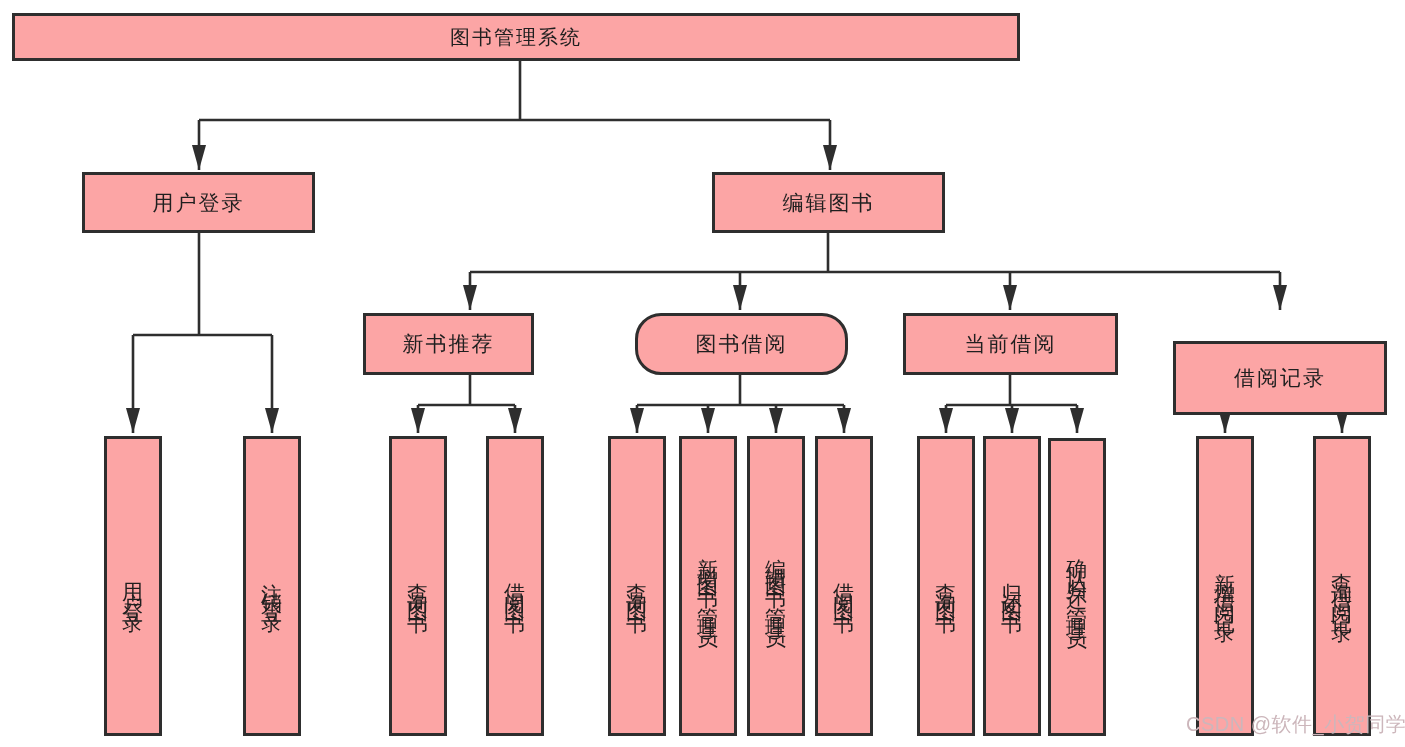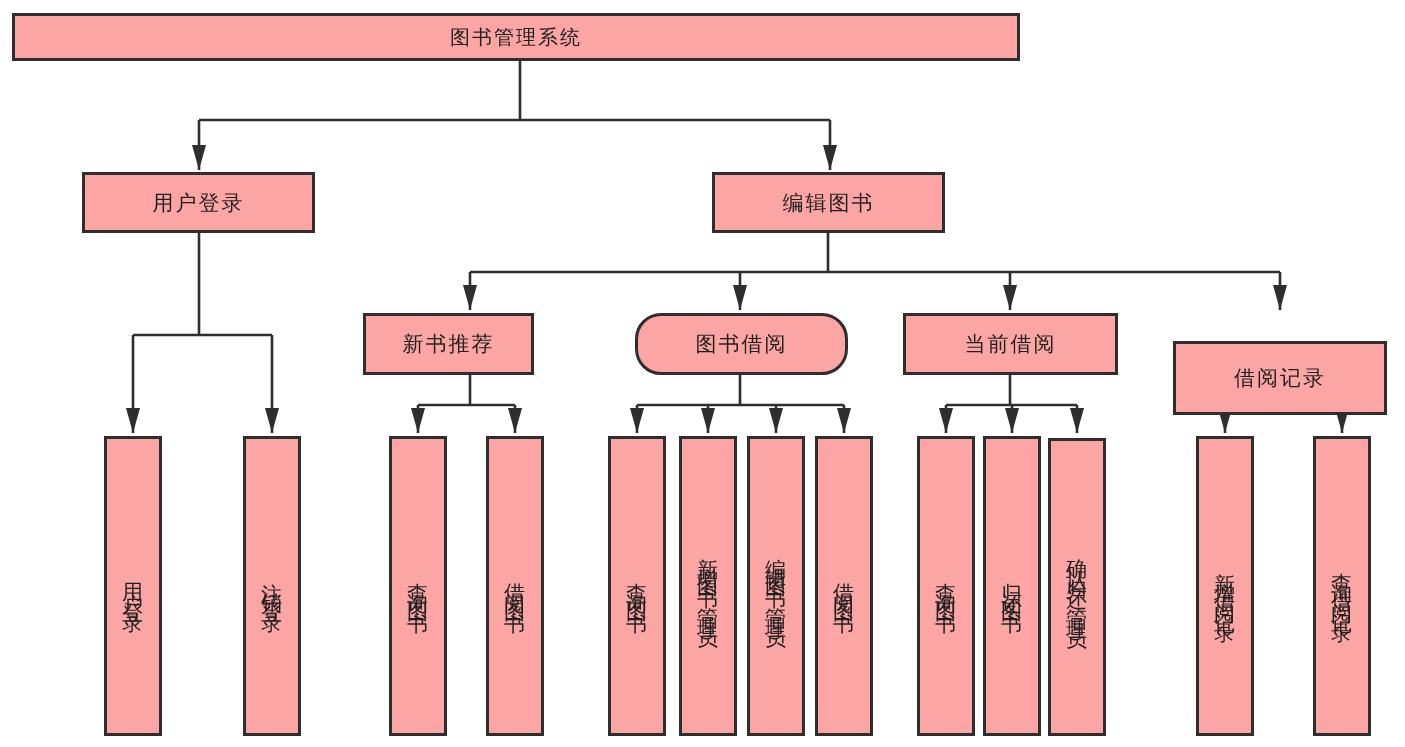--- a/index.html
+++ b/index.html
@@ -132,14 +132,15 @@
     <span class="vtext">确认归还（管理员）</span>
   </div>
 
   <div class="node leaf" style="left:1196px;top:436px;width:58px;height:300px;">
     <span class="vtext">新增借阅记录</span>
   </div>
   <div class="node leaf" style="left:1313px;top:436px;width:58px;height:300px;">
     <span class="vtext">查询借阅记录</span>
   </div>
 
+  <div class="watermark">CSDN @软件_小贺同学</div>
 
 </div>
 
 </body></html>

